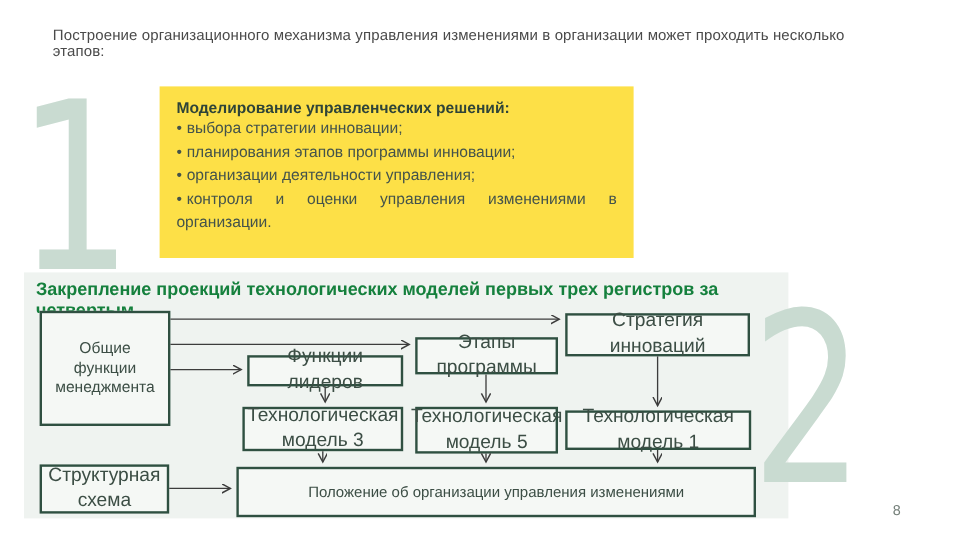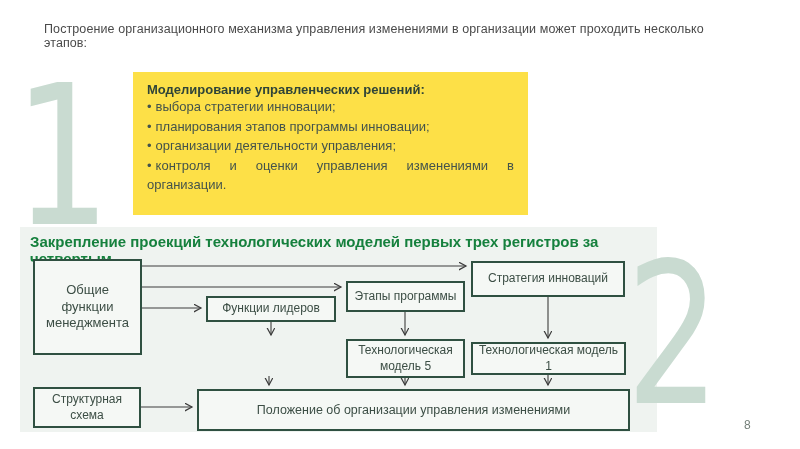--- a/index.html
+++ b/index.html
@@ -35,21 +35,21 @@
   }
   .step2-heading{
     position:absolute;left:30px;top:233px;width:610px;
     font-size:15px;font-weight:bold;color:#15803d;
   }
   
   .node{
     position:absolute;box-sizing:border-box;background:#f5f8f5;
     border:2px solid #2f5041;color:#3c4e45;display:flex;
     align-items:center;justify-content:center;text-align:center;
-    font-size:12px;line-height:1.3;padding:1px 4px;
+    font-size:16px;line-height:1.3;padding:1px 4px;
   }
   .node-general{left:33px;top:259px;width:109px;height:96px;font-size:13px;}
   .node-leaders{left:206px;top:296px;width:130px;height:26px;}
   .node-stages{left:346px;top:281px;width:119px;height:31px;}
   .node-strategy{left:471px;top:261px;width:154px;height:36px;}
   .node-model3{left:202px;top:339px;width:134px;height:37px;}
   .node-model2{left:346px;top:339px;width:119px;height:39px;}
   .node-model1{left:471px;top:342px;width:155px;height:33px;}
   .node-structural{left:33px;top:387px;width:108px;height:41px;}
   .node-regulation{left:197px;top:389px;width:433px;height:42px;font-size:12.5px;}
@@ -88,20 +88,21 @@
   <div class="section-bg"></div>
 
   <span class="numeral numeral-2">2</span>
 
   <div class="step2-heading">Закрепление проекций технологических моделей первых трех регистров за четвертым.</div>
 
   <div class="node node-leaders">Функции лидеров</div>
   <div class="node node-general">Общие функции менеджмента</div>
   <div class="node node-stages">Этапы программы</div>
   <div class="node node-strategy">Стратегия инноваций</div>
+  <div class="node node-model3">Технологическая модель 3</div>
   <div class="node node-model2">Технологическая модель 5</div>
   <div class="node node-model1">Технологическая модель 1</div>
   <div class="node node-structural">Структурная схема</div>
   <div class="node node-regulation">Положение об организации управления изменениями</div>
 
   <svg class="arrows" viewBox="0 0 800 449" xmlns="http://www.w3.org/2000/svg">
     <defs>
       <marker id="ah" markerWidth="9" markerHeight="9" refX="6.5" refY="3.5" orient="auto">
         <path d="M0,0 L6.5,3.5 L0,7" fill="none" stroke="#3c3c3c" stroke-width="1.1"></path>
       </marker>

